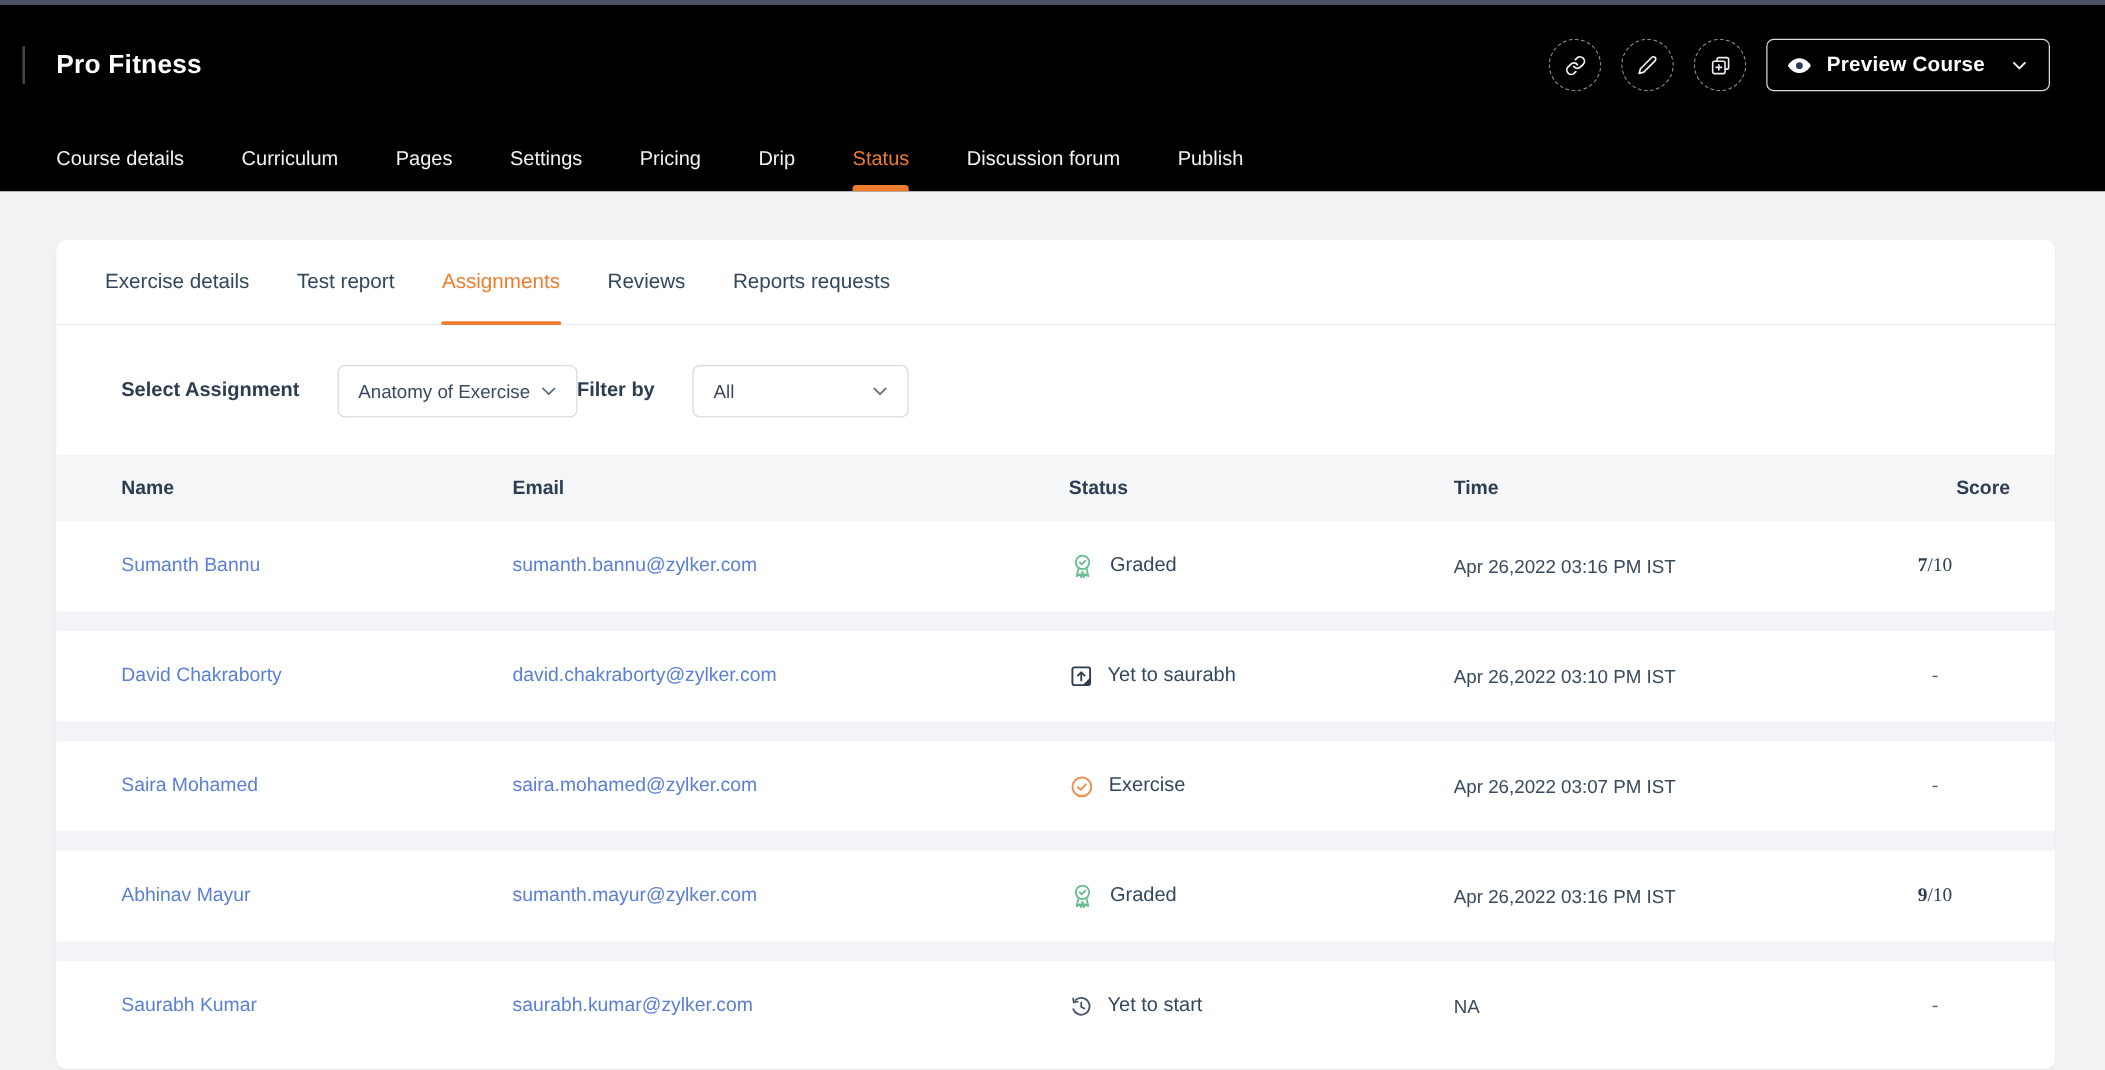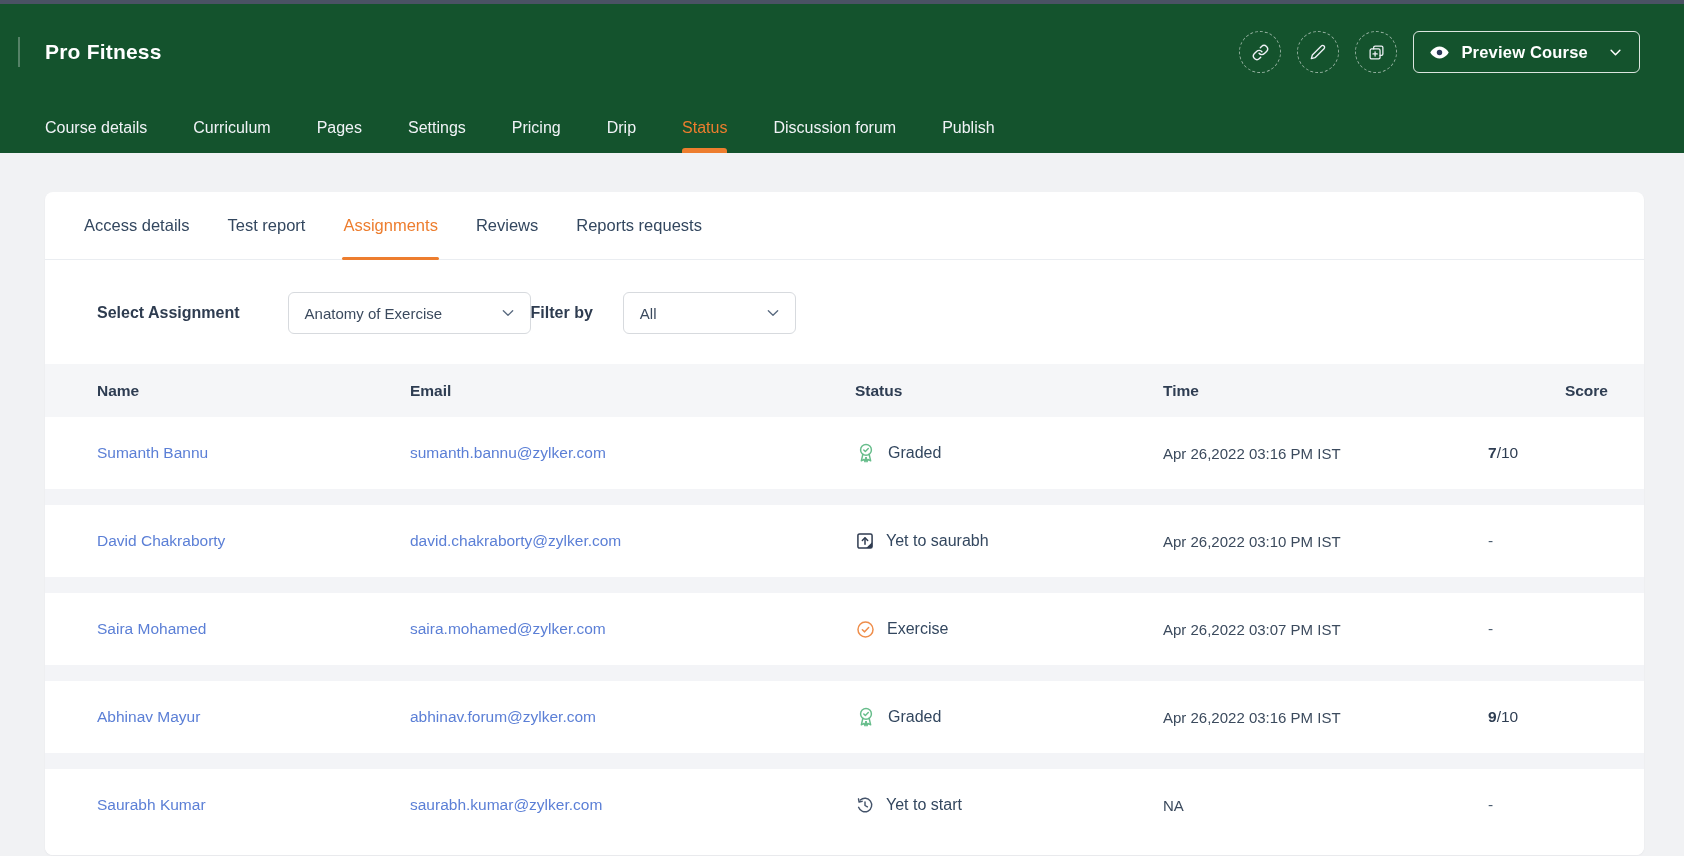--- a/index.html
+++ b/index.html
@@ -3,21 +3,21 @@
 <meta charset="utf-8">
 <style>
   * { box-sizing: border-box; margin: 0; padding: 0; }
   html, body { width: 1684px; height: 856px; overflow: hidden; }
   body {
     font-family: "Liberation Sans", sans-serif;
     background: #f1f2f4;
     color: #33475f;
   }
   
-  .topbar { background: #14532d; height: 153px; position: relative; }
+  .topbar { background: #000000; height: 153px; position: relative; }
   .topbar-strip { height: 4px; background: #4a5264; }
   .topbar-main { display: flex; align-items: center; height: 96px; }
   .title-divider { width: 2px; height: 30px; background: rgba(255,255,255,.28); margin-left: 18px; }
   .app-title { color: #ffffff; font-size: 21px; font-weight: bold; margin-left: 25px; letter-spacing: .2px; }
   .top-actions { margin-left: auto; display: flex; align-items: flex-end; gap: 16px; padding-right: 44px; }
   .circle-btn {
     width: 42px; height: 42px; border-radius: 50%;
     border: 1px dashed rgba(255,255,255,.55);
     display: flex; align-items: center; justify-content: center;
     cursor: pointer; color: #eef1f6;
@@ -58,39 +58,39 @@
     height: 3px; background: #ed7d2e; border-radius: 2px;
   }
   
   .filters { display: flex; align-items: center; padding: 32px 0 30px 52px; }
   .filter-label { font-size: 16px; font-weight: bold; color: #2e3c50; white-space: nowrap; }
   .select {
     height: 42px; border: 1px solid #d7dade; border-radius: 6px; background: #fff;
     display: flex; align-items: center; justify-content: space-between;
     padding: 0 14px 0 16px; font-size: 15px; color: #3b4a5e; cursor: pointer;
   }
-  .select-assignment { width: 243px; margin-left: 48px; text-align: center; }
+  .select-assignment { width: 192px; margin-left: 30px; text-align: center; }
   .select-filter { width: 173px; margin-left: 30px; }
   .filter-by { }
   .select .chev { color: #5a6b80; display: flex; }
   
   .thead, .trow {
     display: grid;
     grid-template-columns: 313px 445px 308px 1fr 120px;
     align-items: center; padding: 0 36px 0 52px;
   }
   .thead { height: 53px; background: #f5f6f8; font-weight: bold; font-size: 15.5px; color: #2e3d52; }
   .th-score { text-align: right; }
   .tbody { display: flex; flex-direction: column; gap: 16px; background: #f3f4f7; }
   .trow { height: 72px; background: #ffffff; font-size: 15.5px; }
   .link { color: #5b7fd6; cursor: pointer; }
   .status-cell { display: flex; align-items: center; gap: 11px; color: #33475f; font-size: 16px; }
   .status-icon { display: flex; align-items: center; }
   .time-cell { color: #3b4a5d; font-size: 15px; }
-  .score-cell { text-align: left; color: #2e3d52; }
+  .score-cell { text-align: center; color: #2e3d52; font-family: Liberation Serif, serif; }
   .score-val { font-weight: bold; }
   .score-dash { color: #4c5d70; }
   .card-footer { height: 14px; background: #ffffff; }
 </style>
 </head>
 <body>
 
 <div class="topbar">
   <div class="topbar-strip"></div>
   <div class="topbar-main">
@@ -146,21 +146,21 @@
       <div class="nav-tab">Pricing</div>
       <div class="nav-tab">Drip</div>
       <div class="nav-tab active">Status</div>
       <div class="nav-tab">Discussion forum</div>
       <div class="nav-tab">Publish</div>
     </div>
 </div>
 
 <div class="card">
   <div class="report-tabs" id="report-tabs">
-      <div class="report-tab">Access details</div>
+      <div class="report-tab">Exercise details</div>
       <div class="report-tab">Test report</div>
       <div class="report-tab active">Assignments</div>
       <div class="report-tab">Reviews</div>
       <div class="report-tab">Reports requests</div>
     </div>
 
   <div class="filters">
     <span class="filter-label">Select Assignment</span>
     <div class="select select-assignment">
       <span>Anatomy of Exercise</span>
@@ -233,21 +233,21 @@
               <polyline points="8.4 12.3 11 14.7 15.6 9.7"></polyline>
             </svg>
           </span>
           <span>Exercise</span>
         </div>
         <div class="time-cell">Apr 26,2022 03:07 PM IST</div>
         <div class="score-cell"><span class="score-dash">-</span></div>
       </div>
       <div class="trow">
         <div><span class="link">Abhinav Mayur</span></div>
-        <div><span class="link">abhinav.forum@zylker.com</span></div>
+        <div><span class="link">sumanth.mayur@zylker.com</span></div>
         <div class="status-cell">
           <span class="status-icon">
             <svg width="22" height="22" viewBox="0 0 24 24" fill="none" stroke="#67bd8b" stroke-width="1.6" stroke-linecap="round" stroke-linejoin="round">
               <circle cx="12" cy="8.6" r="5.9"></circle>
               <polyline points="9.6 8.7 11.3 10.4 14.5 7.2"></polyline>
               <path d="M8.6 13.4 L6.9 20.6 l3-1.7 1 2.6 1.4-4.4"></path>
               <path d="M15.4 13.4 l1.7 7.2 -3-1.7 -1 2.6 -1.4-4.4"></path>
             </svg>
           </span>
           <span>Graded</span>

